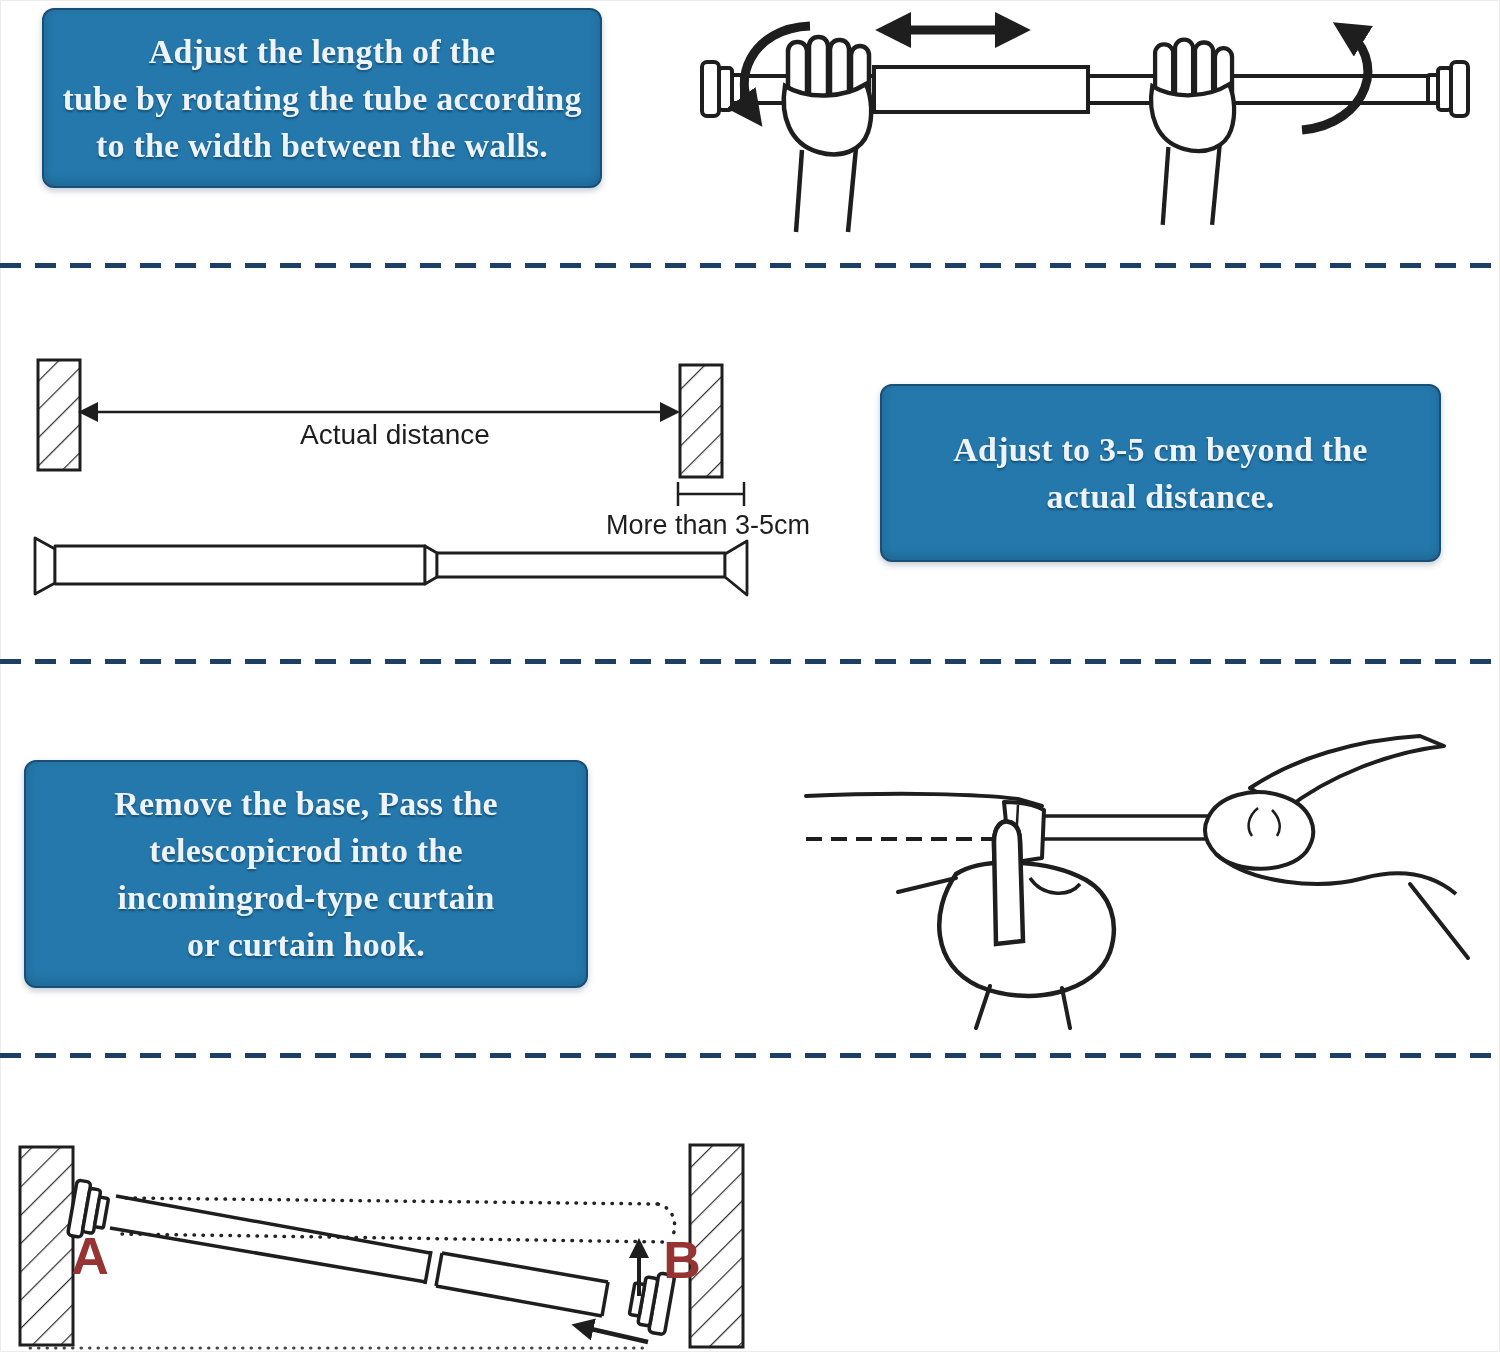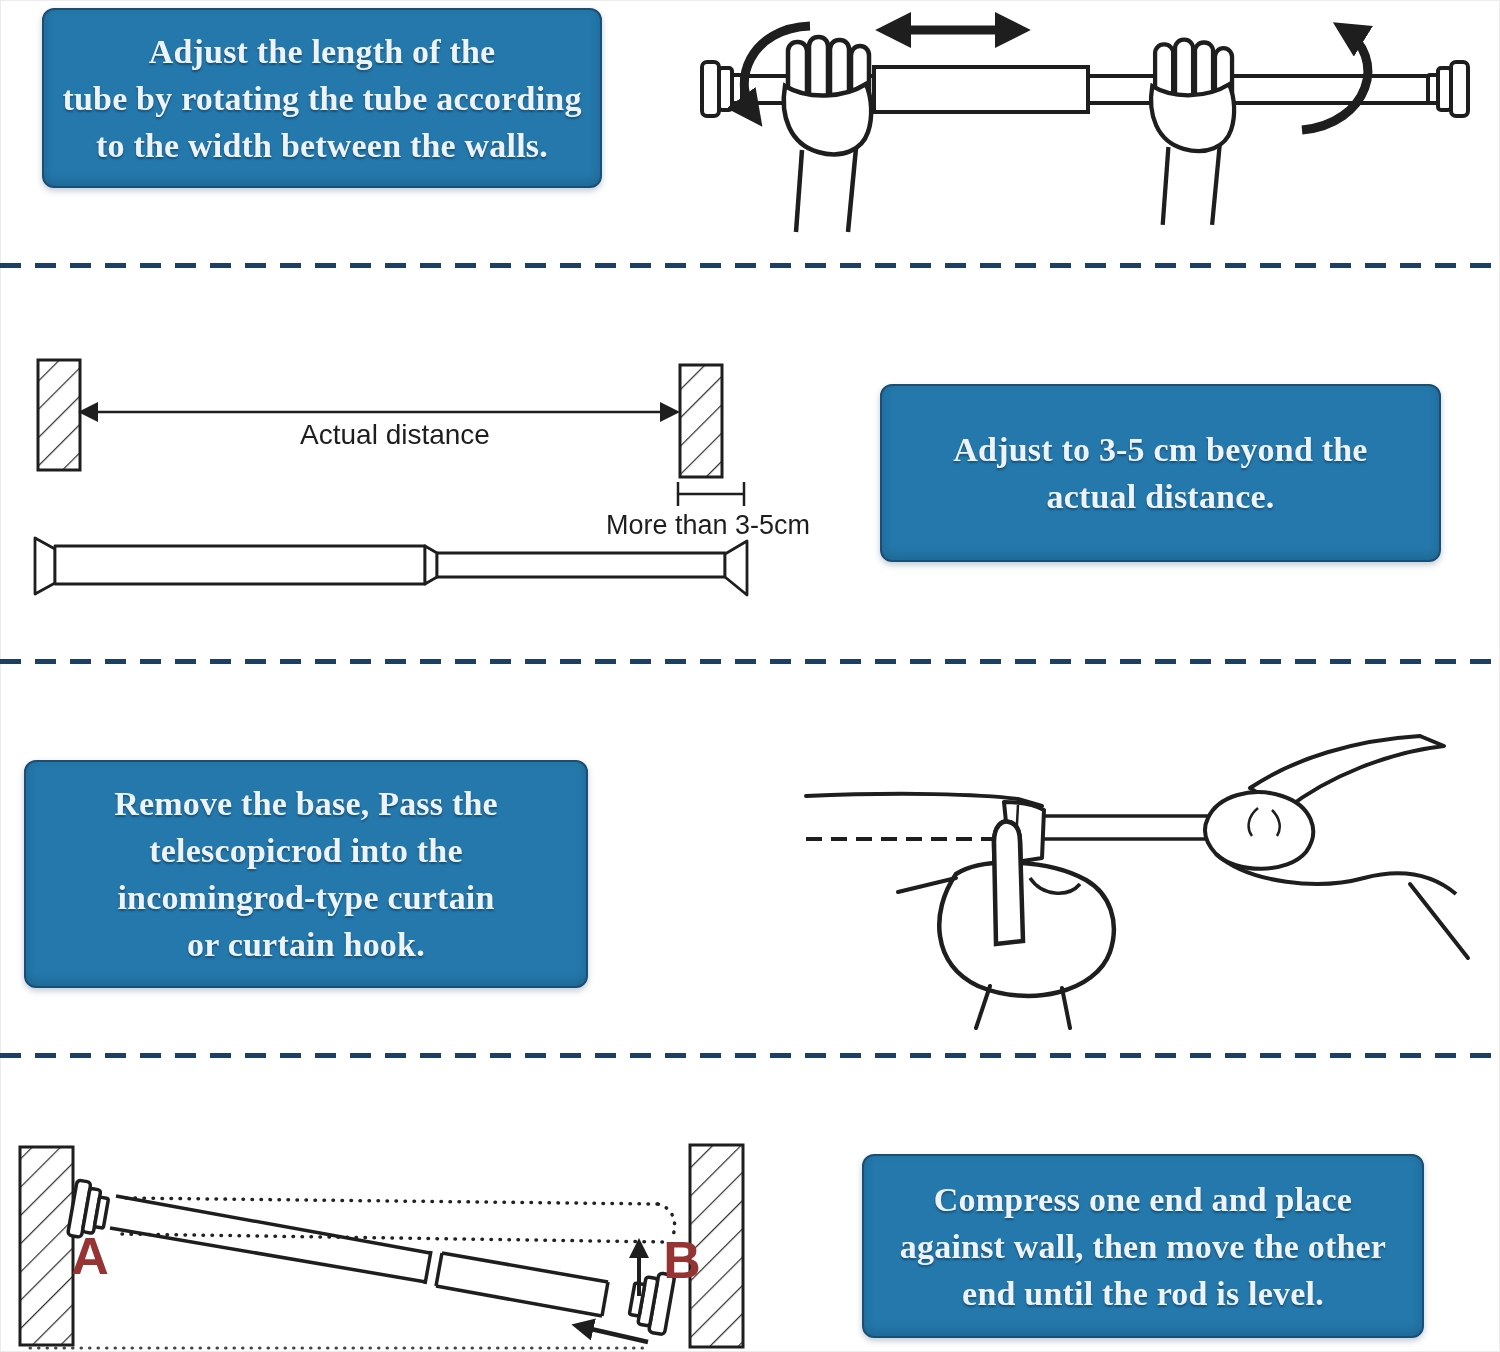--- a/index.html
+++ b/index.html
@@ -216,19 +216,14 @@
     <text class="ablbl" x="672" y="166" font-size="52" text-anchor="middle">B</text>
     <g>
       <line x1="629" y1="184" x2="629" y2="132" stroke="#1e1e1e" stroke-width="4" marker-end="url(#m4)"></line>
     </g>
     <g>
       <line x1="638" y1="230" x2="568" y2="214" stroke="#1e1e1e" stroke-width="4.5" marker-end="url(#m4)"></line>
     </g>
     <path d="M 20,236 L 640,236" stroke="#444" stroke-width="3" stroke-linecap="round" stroke-dasharray="0.5 8" fill="none"></path>
   </svg>
 
-  <div class="bluebox b4">
-    <p class="box-text">Compress one end and place
-against wall, then move the other
-end until the rod is level.</p>
-  </div>
 
 </div>
 
 </body></html>

